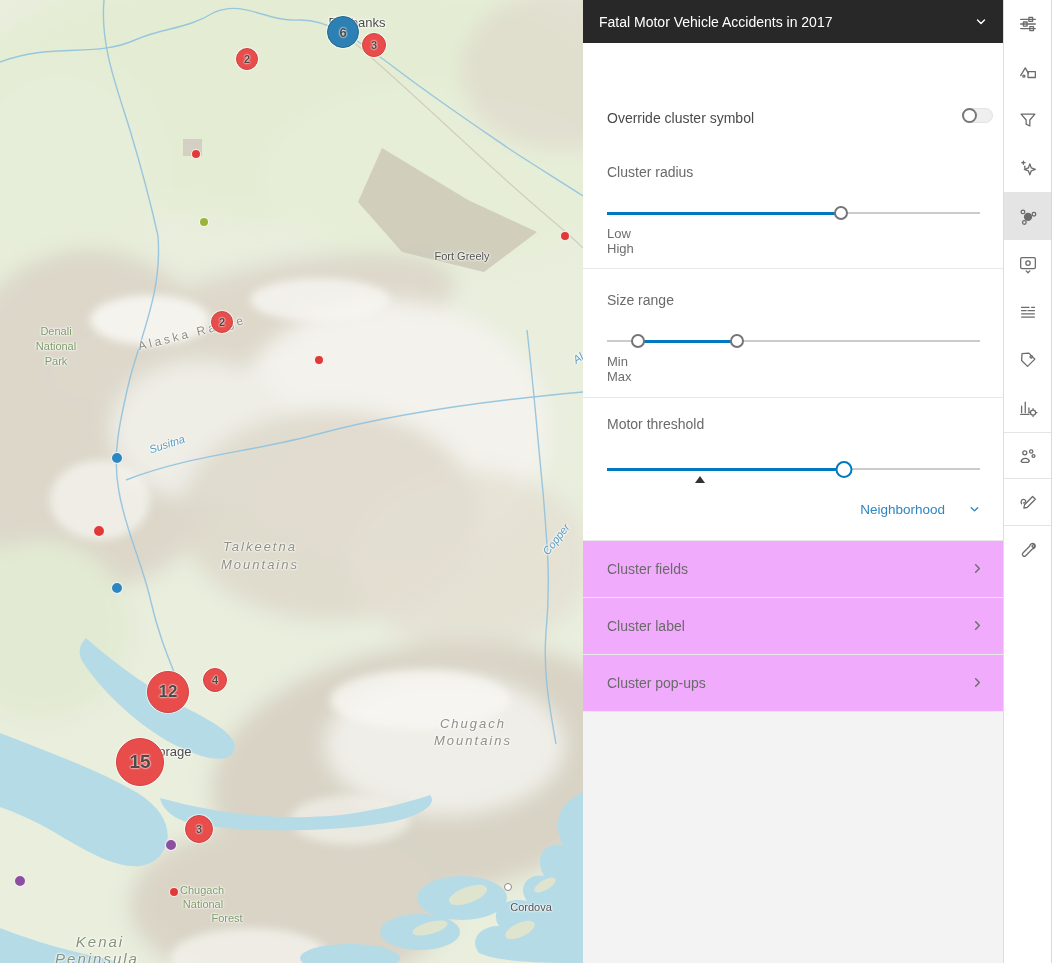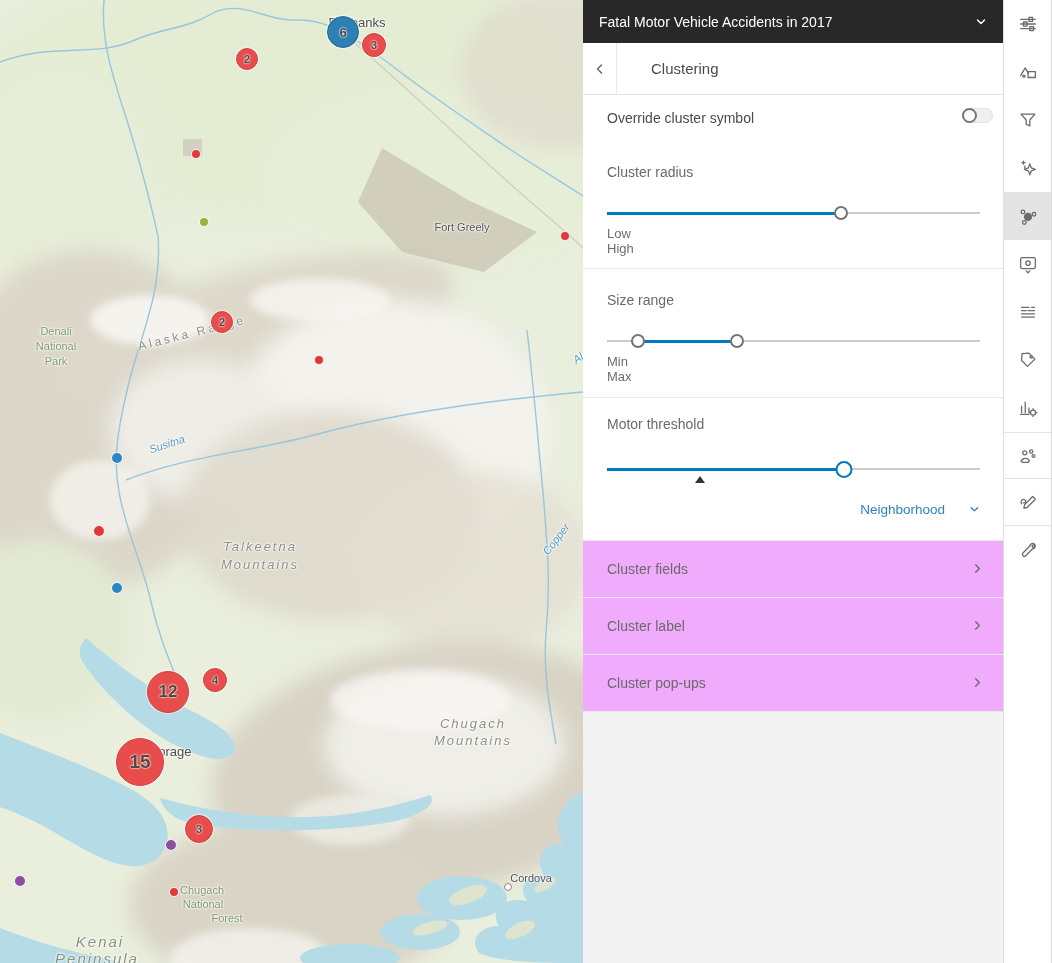--- a/index.html
+++ b/index.html
@@ -6,21 +6,21 @@
   body { font-family:"Liberation Sans", sans-serif; background:#fff; }
   .app { position:relative; width:1052px; height:963px; overflow:hidden; background:#fff; }
 
   
   .map { position:absolute; left:0; top:0; width:583px; height:963px; overflow:hidden; background:#e9eedd; }
   .basemap { position:absolute; left:0; top:0; }
   #map-labels, #map-markers { position:absolute; left:0; top:0; width:100%; height:100%; }
   .maplabel { position:absolute; white-space:nowrap; text-shadow:0 0 2px #fff,0 0 2px #fff,0 0 3px #fff; }
   .maplabel.city   { font-size:13px; color:#4b4b4b; }
   .maplabel.city2  { font-size:13px; color:#4b4b4b; }
-  .maplabel.town   { font-size:11px; color:#525252; }
+  .maplabel.town   { font-size:11px; color:#525252;margin-top:29px; }
   .maplabel.park   { font-size:11px; color:#7e9a67; }
   .maplabel.range  { font-size:12px; color:#8b8b82; letter-spacing:3px; }
   .maplabel.terrain{ font-size:13px; font-style:italic; color:#8f8f86; letter-spacing:2px; }
   .maplabel.terrain-lg{ font-size:15px; font-style:italic; color:#86927c; letter-spacing:2px; }
   .maplabel.river  { font-size:11px; font-style:italic; color:#5b9dc0; }
   .cluster { position:absolute; border-radius:50%; display:flex; align-items:center; justify-content:center;
              transform:translate(-50%,-50%); font-weight:bold; color:#4e4a45;
              text-shadow:0 0 2px #fff,0 0 2px #fff; box-shadow:0 0 0 1px rgba(255,255,255,.55); }
   .cluster.red  { background:#e84c4b; border:1px solid #cf4343; }
   .cluster.blue { background:#2c80b4; border:1px solid #25688f; }
@@ -192,28 +192,20 @@
   </div>
 
   <div class="panel">
     <div class="layer-header">
       <span>Fatal Motor Vehicle Accidents in 2017</span>
       <svg width="12" height="12" viewBox="0 0 12 12" style="stroke:#fff;fill:none;stroke-width:1.4;stroke-linecap:round;stroke-linejoin:round">
           <path d="M2.5,4 L6,7.5 L9.5,4"></path>
         </svg>
     </div>
 
-    <div class="panel-header">
-      <button class="back-btn">
-        <svg class="chev-svg" width="12" height="12" viewBox="0 0 12 12">
-            <path d="M7.5,2 L3.5,6 L7.5,10"></path>
-          </svg>
-      </button>
-      <h2 class="panel-title">Clustering</h2>
-    </div>
 
     <div class="panel-body">
 
       <span class="override-label">Override cluster symbol</span>
       <div class="toggle">
           <div class="knob"></div>
         </div>
 
       <span class="sec-label" style="top:69px">Cluster radius</span>
       <div class="slider" style="top:110px">

